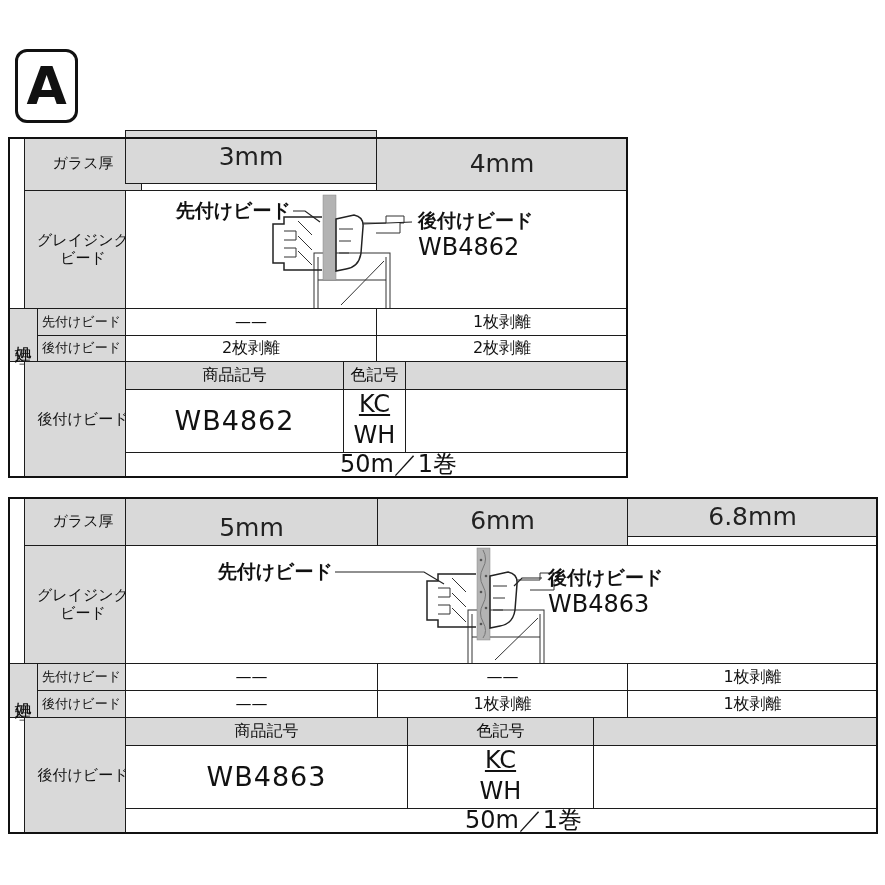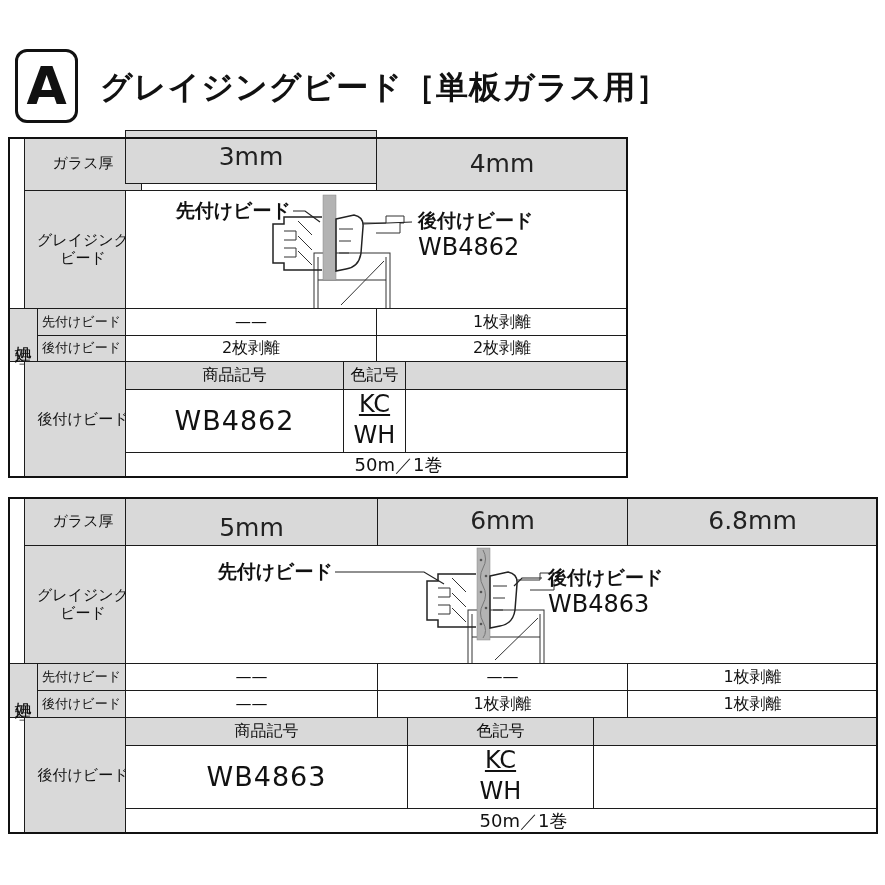--- a/index.html
+++ b/index.html
@@ -13,40 +13,39 @@
   .hdr-val{font-size:25px;color:#222;}
   .lab{font-size:15px;margin-left:16px;}
   .two-line{flex-direction:column;}
   .vert{writing-mode:vertical-rl;text-orientation:upright;font-size:17px;letter-spacing:2px;}
   .sub{font-size:13px;}
   .proc{font-size:16px;}
   .code-big{font-size:27px;letter-spacing:1px;}
   .kc{font-size:24px;}
   .dashed-bottom{border-bottom:1px dashed #666;text-decoration:underline;}
   .no-top{border-top:none;}
-  .packing{font-size:18px;padding-left:44px;}
+  .packing{font-size:24px;padding-left:44px;}
   .subhdr{font-size:16px;}
   #badge{position:absolute;left:15px;top:49px;width:63px;height:74px;box-sizing:border-box;
          border:3px solid #111;border-radius:12px;display:flex;align-items:center;justify-content:center;
          font-size:52px;font-weight:bold;background:#fff;}
   #title{position:absolute;left:100px;top:66px;font-size:32px;font-weight:bold;letter-spacing:1px;white-space:nowrap;}
   svg .ln{stroke:#222;stroke-width:1.5;fill:none;}
   svg .thin{stroke:#333;stroke-width:1;fill:none;}
   svg .lead{stroke:#222;stroke-width:1.2;fill:none;}
   svg text{font-family:"DejaVu Sans","Liberation Sans",sans-serif;fill:#111;}
   svg .dlabel{font-size:19px;font-weight:600;}
   svg .dcode{font-size:24px;}
 </style>
 </head>
 <body>
 
 <div id="stage">
 
   <div id="badge">A</div>
-  <div id="title">グレイジングビード［単板ガラス用］</div>
 
   <div>
 
     <div class="cell gray lab" style="left:8px;top:137px;width:118px;height:54px">ガラス厚</div>
     <div class="cell gray hdr-val" style="left:125px;top:130px;width:252px;height:54px">3mm</div>
     <div class="cell gray hdr-val" style="left:376px;top:137px;width:252px;height:54px">4mm</div>
 
     <div class="cell gray lab two-line" style="left:8px;top:190px;width:118px;height:119px">
       <span>グレイジング</span>
       <span>ビード</span>
@@ -99,21 +98,21 @@
     <div class="cell" style="left:405px;top:389px;width:223px;height:64px"></div>
     <div class="cell packing" style="left:125px;top:452px;width:503px;height:26px">50m／1巻</div>
     <div class="frame" style="left:8px;top:137px;width:620px;height:341px"></div>
   </div>
 
   <div>
 
     <div class="cell gray lab" style="left:8px;top:497px;width:118px;height:49px">ガラス厚</div>
     <div class="cell gray hdr-val" style="left:125px;top:497px;width:253px;height:63px">5mm</div>
     <div class="cell gray hdr-val" style="left:377px;top:497px;width:251px;height:49px">6mm</div>
-    <div class="cell gray hdr-val" style="left:627px;top:497px;width:251px;height:49px">6.8mm</div>
+    <div class="cell gray hdr-val" style="left:627px;top:497px;width:251px;height:40px">6.8mm</div>
 
     <div class="cell gray lab two-line" style="left:8px;top:545px;width:118px;height:119px">
       <span>グレイジング</span>
       <span>ビード</span>
     </div>
     <div class="cell" style="left:125px;top:545px;width:753px;height:119px">
       <svg width="751" height="117" viewBox="0 0 751 117">
 
         <rect class="thin" x="342" y="64" width="76" height="56"></rect>
         <line class="thin" x1="346" y1="68" x2="346" y2="117"></line>

